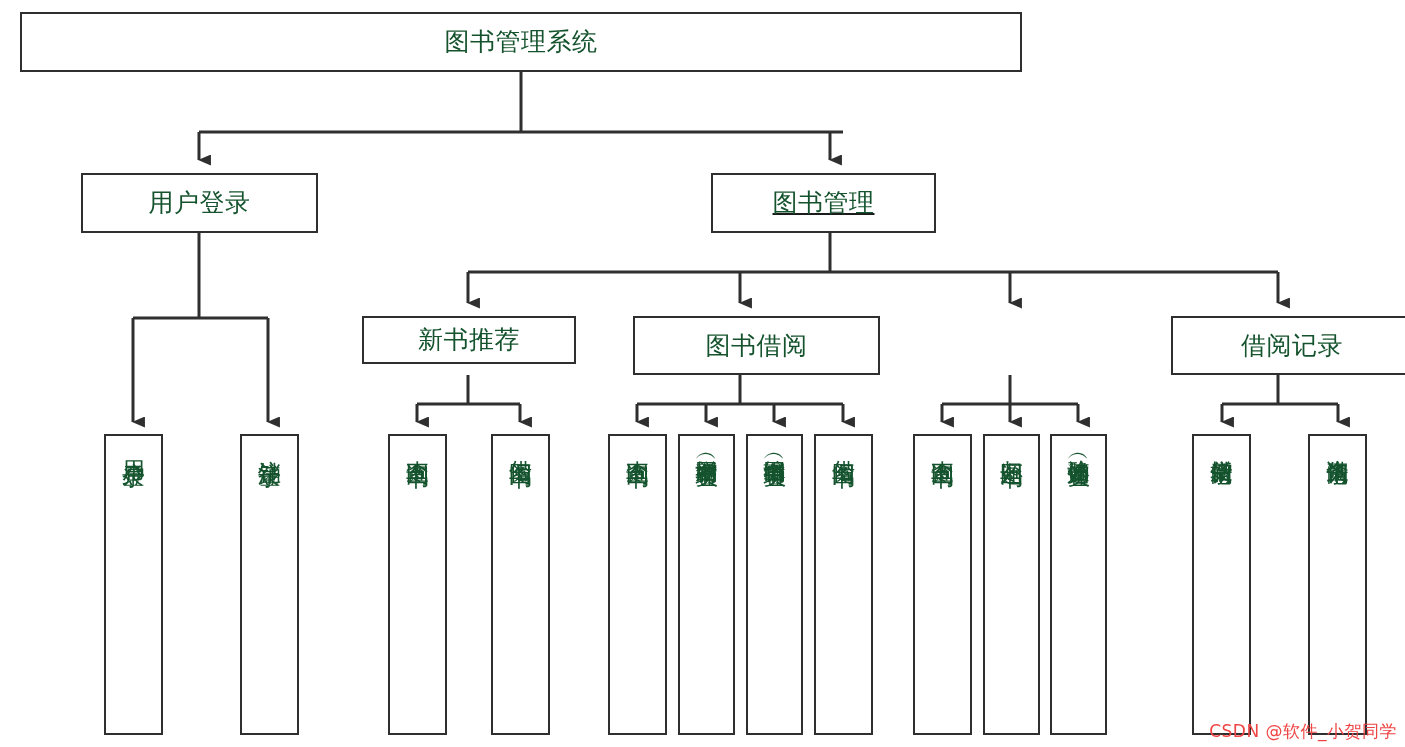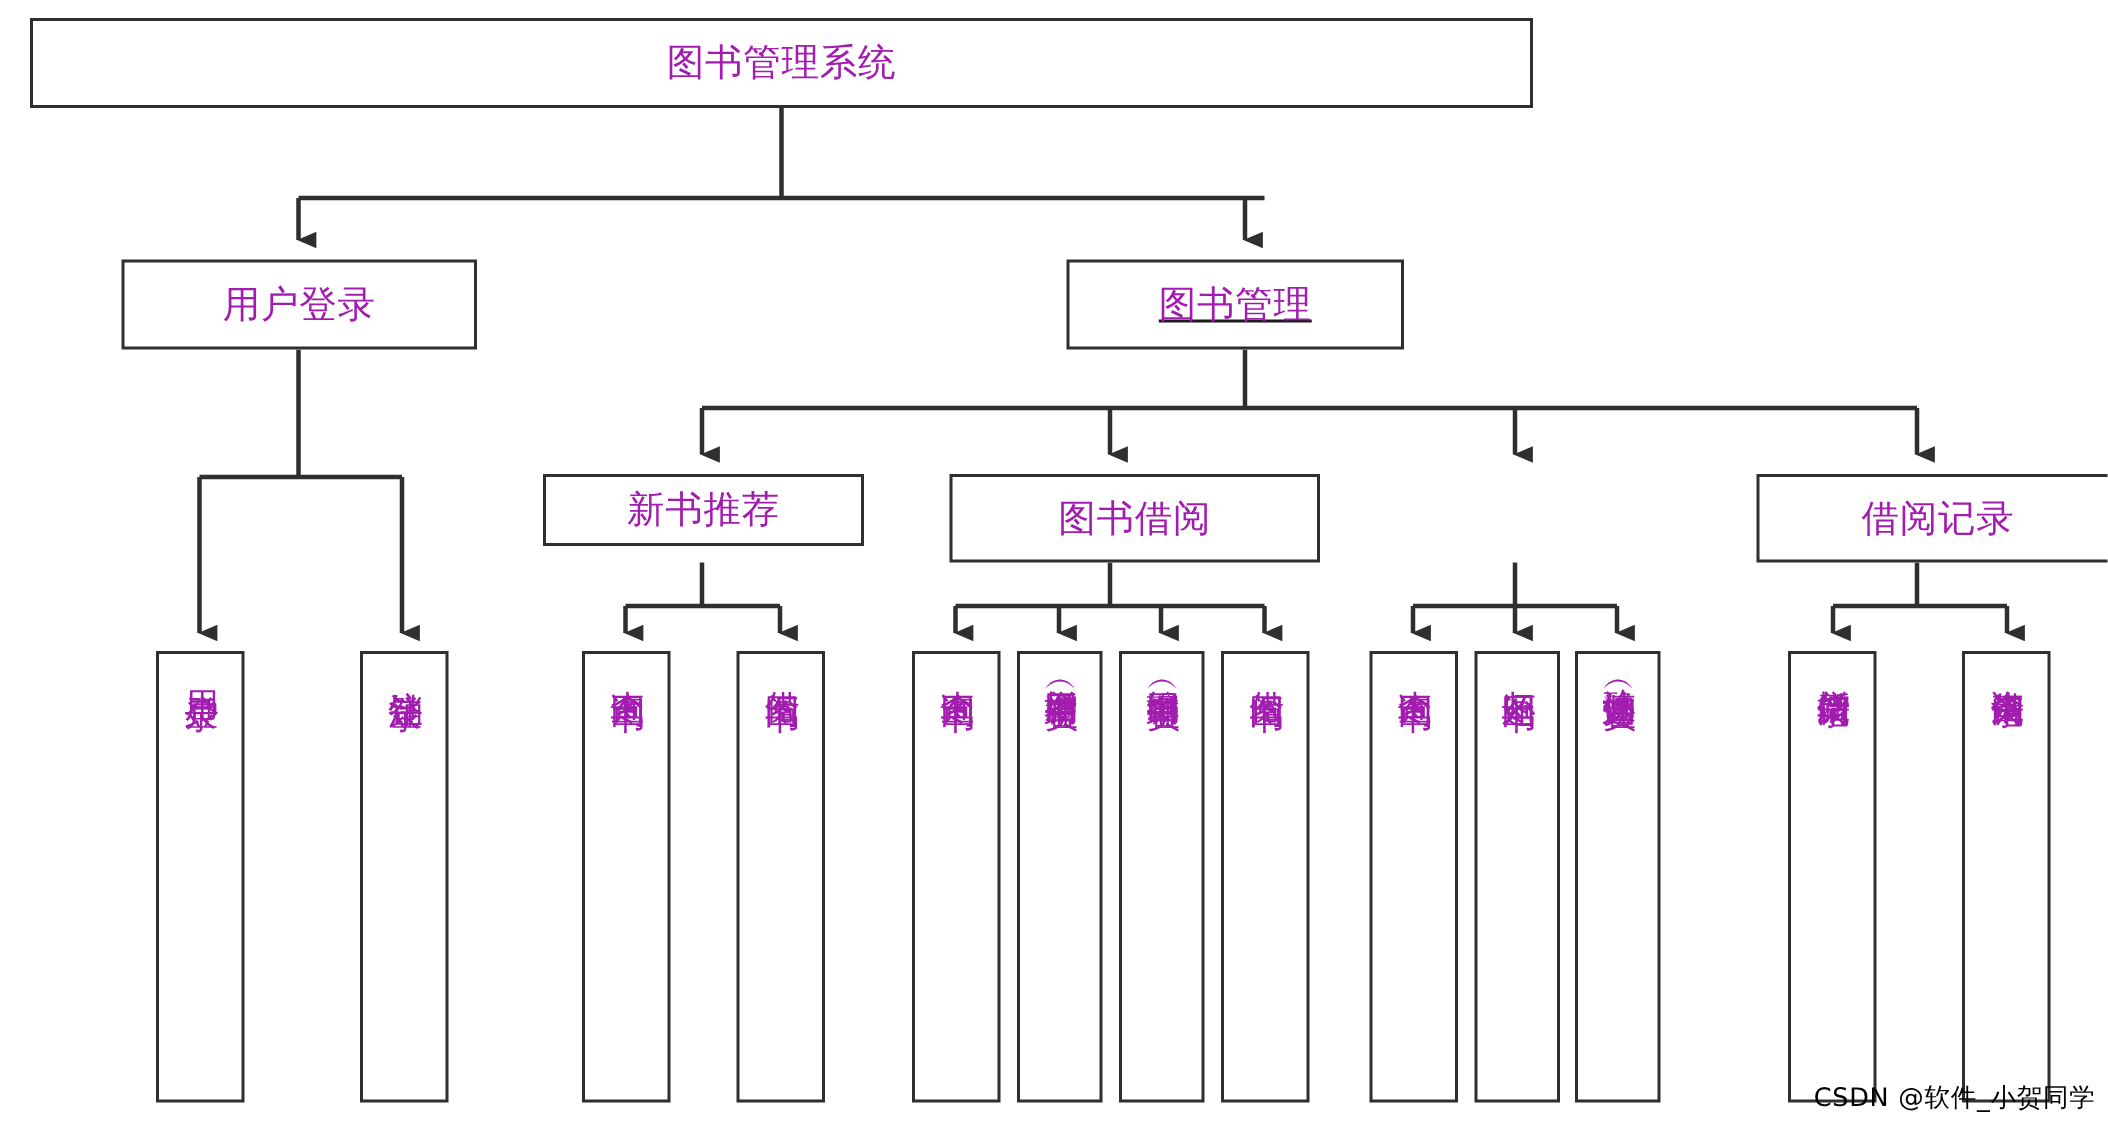--- a/index.html
+++ b/index.html
@@ -32,21 +32,21 @@
     border: 2.5px solid #2f2f2f;
     display: flex;
     align-items: center;
     justify-content: center;
     color: #1b1b1b;
   }
   .node-label {
     display: block;
     text-align: center;
     line-height: 1.18;
-    color: #a21caf;
+    color: #14532d;
   }
   .node-h .node-label {
     font-size: 25px;
     letter-spacing: 0.5px;
   }
   .node-v {
     align-items: flex-start;
     padding-top: 6px;
   }
   .node-v .node-label {
@@ -58,21 +58,21 @@
   }
   .node-v.tall .node-label {
     font-size: 22px;
     letter-spacing: 1px;
   }
   .watermark {
     position: absolute;
     right: 8px;
     bottom: 4px;
     font-size: 17px;
-    color: #000000;
+    color: #ef4444;
     letter-spacing: 0.5px;
     white-space: nowrap;
     pointer-events: none;
   }
 </style>
 </head>
 <body>
 
 <div id="diagram-root">
 

